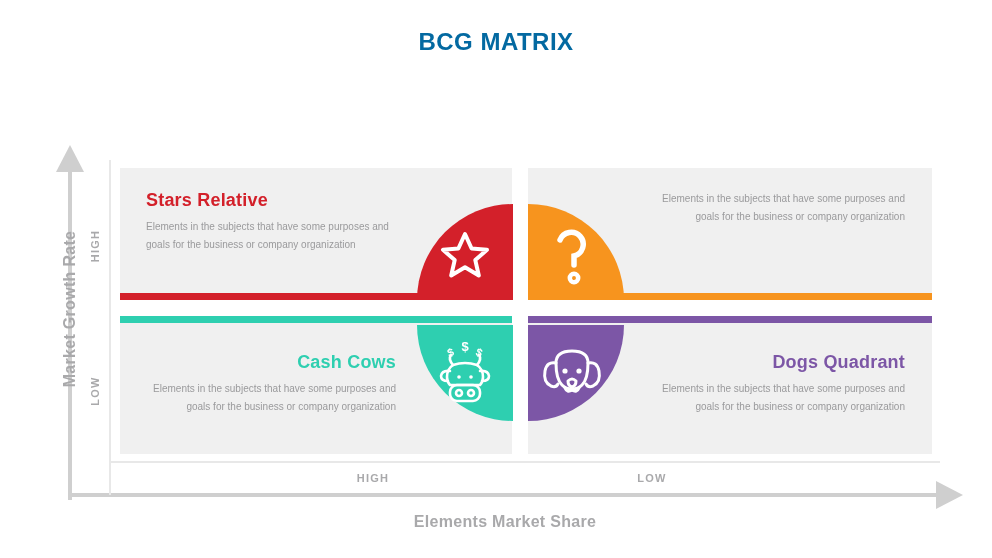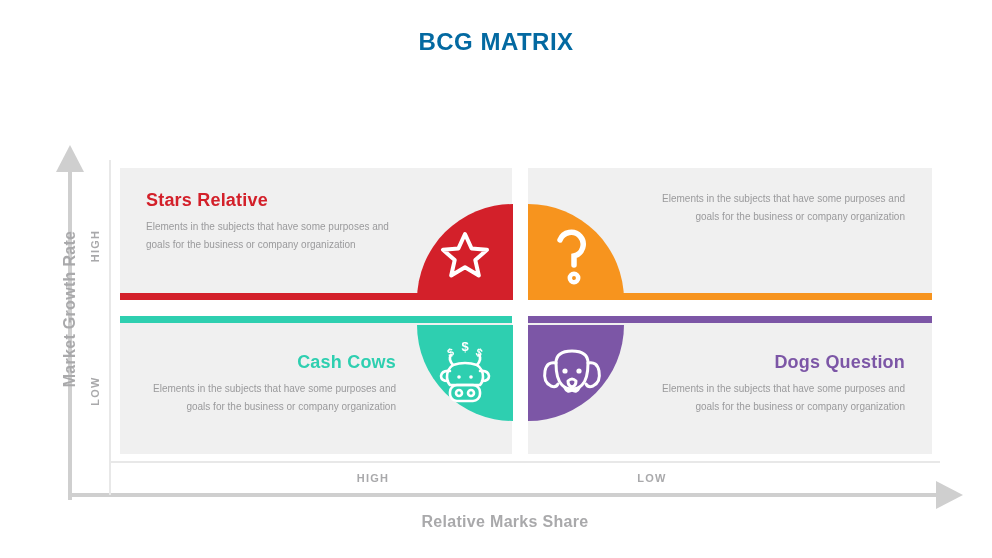--- a/index.html
+++ b/index.html
@@ -125,21 +125,21 @@
 
     <line x1="70" y1="495" x2="940" y2="495" stroke="#cfcfcf" stroke-width="4"></line>
 
     <polygon points="963,495 936,509 936,481" fill="#cfcfcf"></polygon>
 
     <line x1="110" y1="160" x2="110" y2="495" stroke="#e8e8e8" stroke-width="2"></line>
     <line x1="110" y1="462" x2="940" y2="462" stroke="#e8e8e8" stroke-width="2"></line>
   </svg>
 
   <div class="y-axis-title">Market Growth Rate</div>
-  <div class="x-axis-title">Relative Marks Share</div>
+  <div class="x-axis-title">Elements Market Share</div>
 
   <div class="y-tick y-tick-high">HIGH</div>
   <div class="y-tick y-tick-low">LOW</div>
 
   <div class="x-tick x-tick-high">HIGH</div>
   <div class="x-tick x-tick-low">LOW</div>
 
   <div class="panel p-stars"></div>
   <div class="panel p-qmarks"></div>
   <div class="panel p-cows"></div>
@@ -228,17 +228,17 @@
   <div class="q-text t-qmarks">
     <div class="q-desc">Elements in the subjects that have some purposes and goals for the business or company organization</div>
   </div>
 
   <div class="q-text t-cows">
     <div class="q-head c-cows">Cash Cows</div>
     <div class="q-desc">Elements in the subjects that have some purposes and goals for the business or company organization</div>
   </div>
 
   <div class="q-text t-dogs">
-    <div class="q-head c-dogs">Dogs Question</div>
+    <div class="q-head c-dogs">Dogs Quadrant</div>
     <div class="q-desc">Elements in the subjects that have some purposes and goals for the business or company organization</div>
   </div>
 
 </div>
 
 </body></html>

